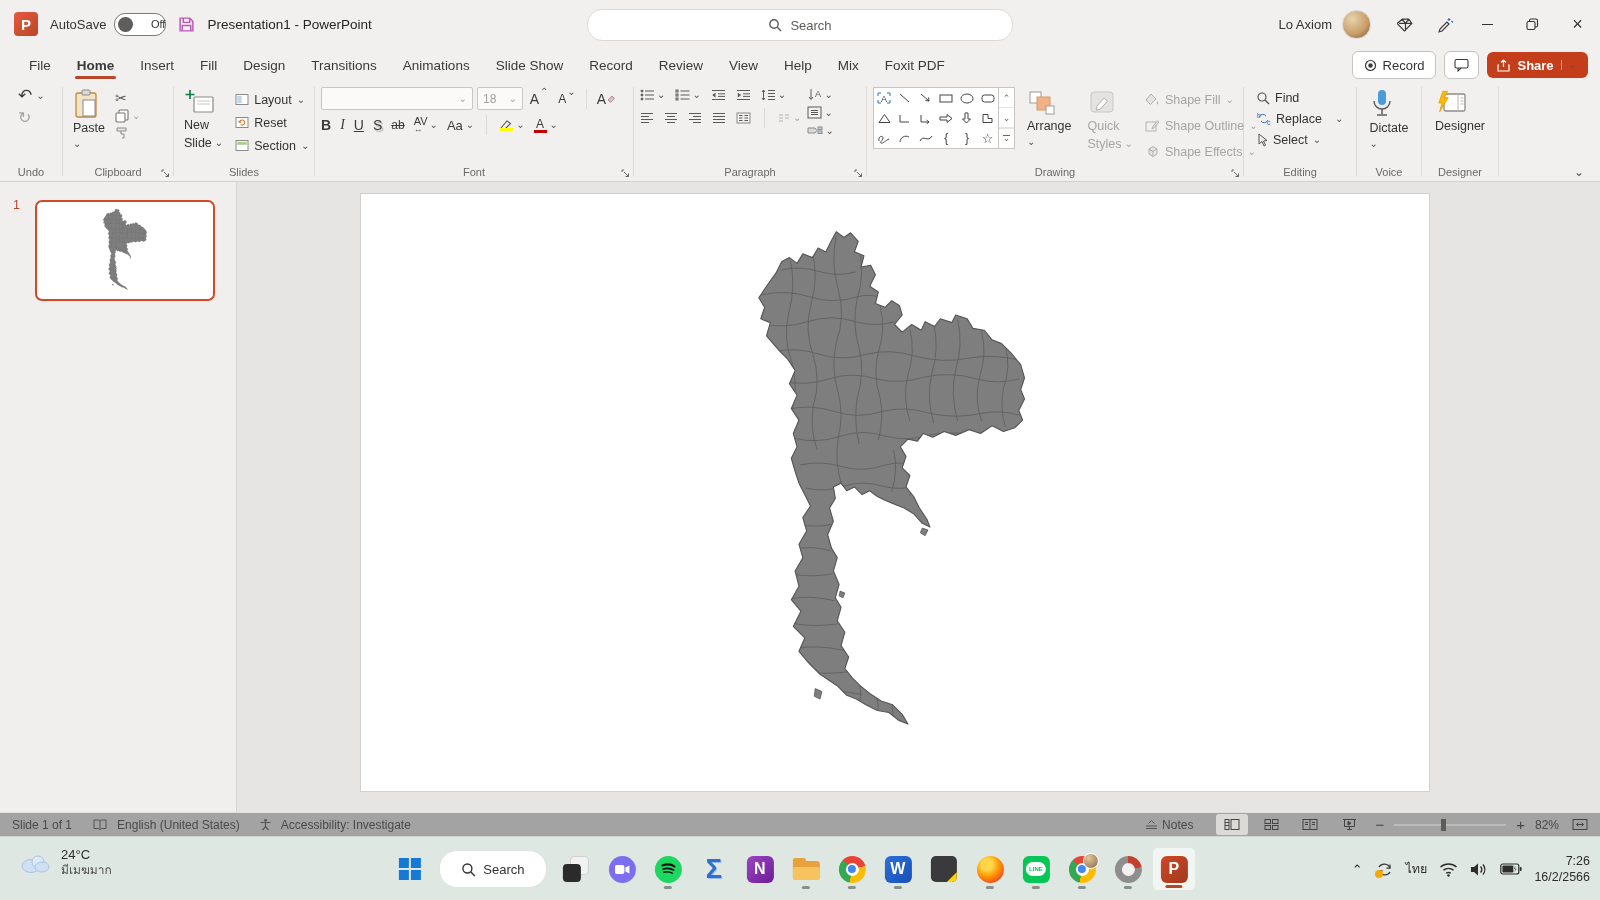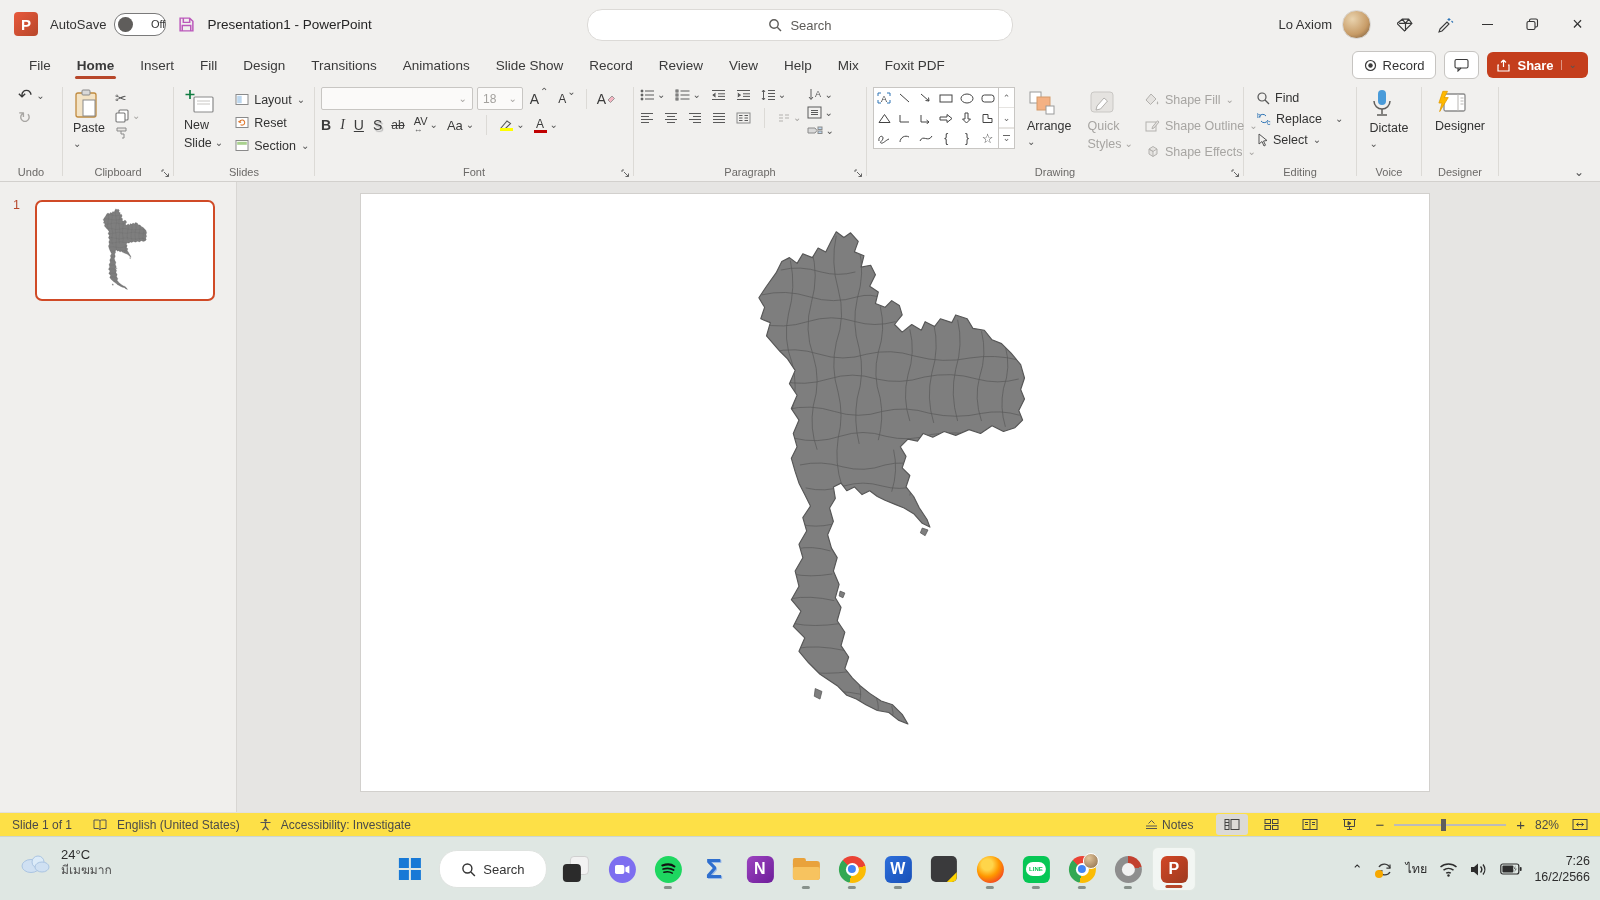--- a/index.html
+++ b/index.html
@@ -66,21 +66,21 @@
   #thumbs{position:absolute;left:0;top:182px;width:237px;height:630px;background:#f0efed;border-right:1px solid #d8d6d3;box-sizing:border-box}
   .slidenum{position:absolute;left:13px;top:16px;font-size:12.5px;color:#b7472a}
   .thumb{position:absolute;left:35px;top:18px;width:176px;height:97px;background:#fff;border:2px solid #d04a26;border-radius:7px;display:flex;align-items:center;justify-content:center;overflow:hidden}
 
   
   #canvas{position:absolute;left:237px;top:182px;width:1363px;height:630px;background:#e6e5e3}
   #slide{position:absolute;left:124px;top:12px;width:1068px;height:597px;background:#fff;box-shadow:0 0 0 1px #d2d0cd;display:flex;justify-content:center}
   #slide svg{margin-top:34px}
 
   
-  #statusbar{position:absolute;left:0;top:812px;width:1600px;height:24px;background:#fde047;border-top:1px solid #e2e0dd;box-sizing:border-box;display:flex;align-items:center;font-size:12px;color:#4a4a4a}
+  #statusbar{position:absolute;left:0;top:812px;width:1600px;height:24px;background:#a3a3a3;border-top:1px solid #e2e0dd;box-sizing:border-box;display:flex;align-items:center;font-size:12px;color:#4a4a4a}
   .st-left{display:flex;align-items:center;gap:9px;margin-left:12px}
   .st-right{position:absolute;right:6px;display:flex;align-items:center;gap:7px;height:100%}
   .viewbtn{width:32px;height:21px;display:flex;align-items:center;justify-content:center;border-radius:3px}
   .viewbtn.sel{background:#dcdad7}
   .zoomtrack{width:112px;height:2px;background:#bdbbb8;position:relative}
   .zoomhandle{position:absolute;left:42%;top:-5px;width:5px;height:12px;background:#5f5d5b}
   .zsign{font-size:15px;color:#444;padding:0 3px}
 
   
   #taskbar{position:absolute;left:0;top:836px;width:1600px;height:64px;background:#dfe7e3;border-top:1px solid #ccd5d0}

